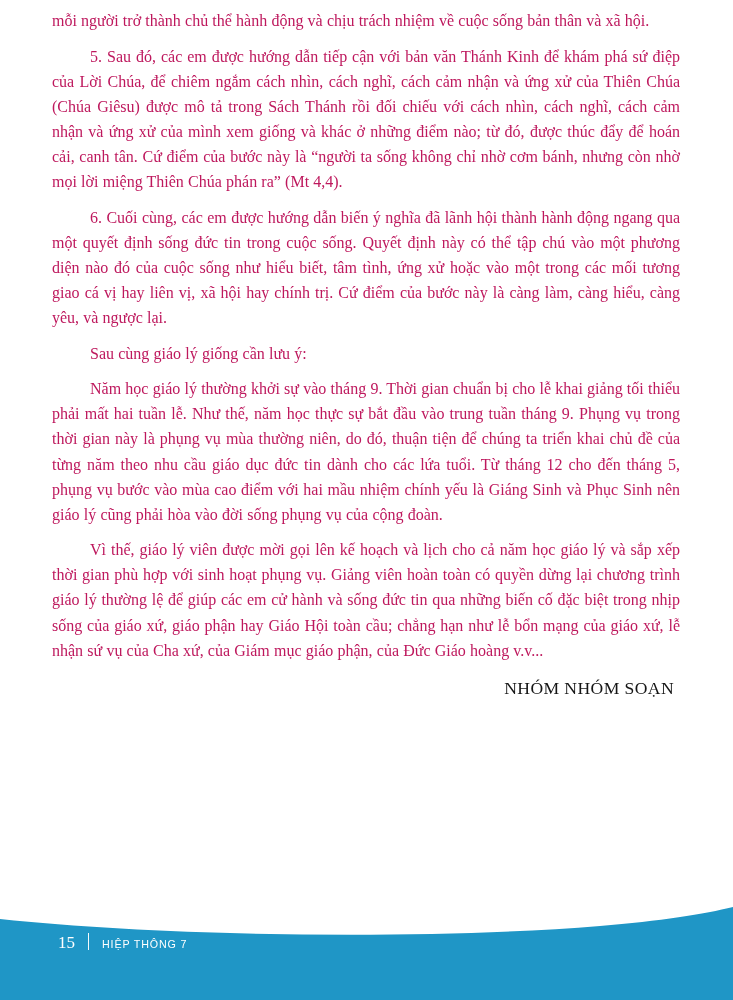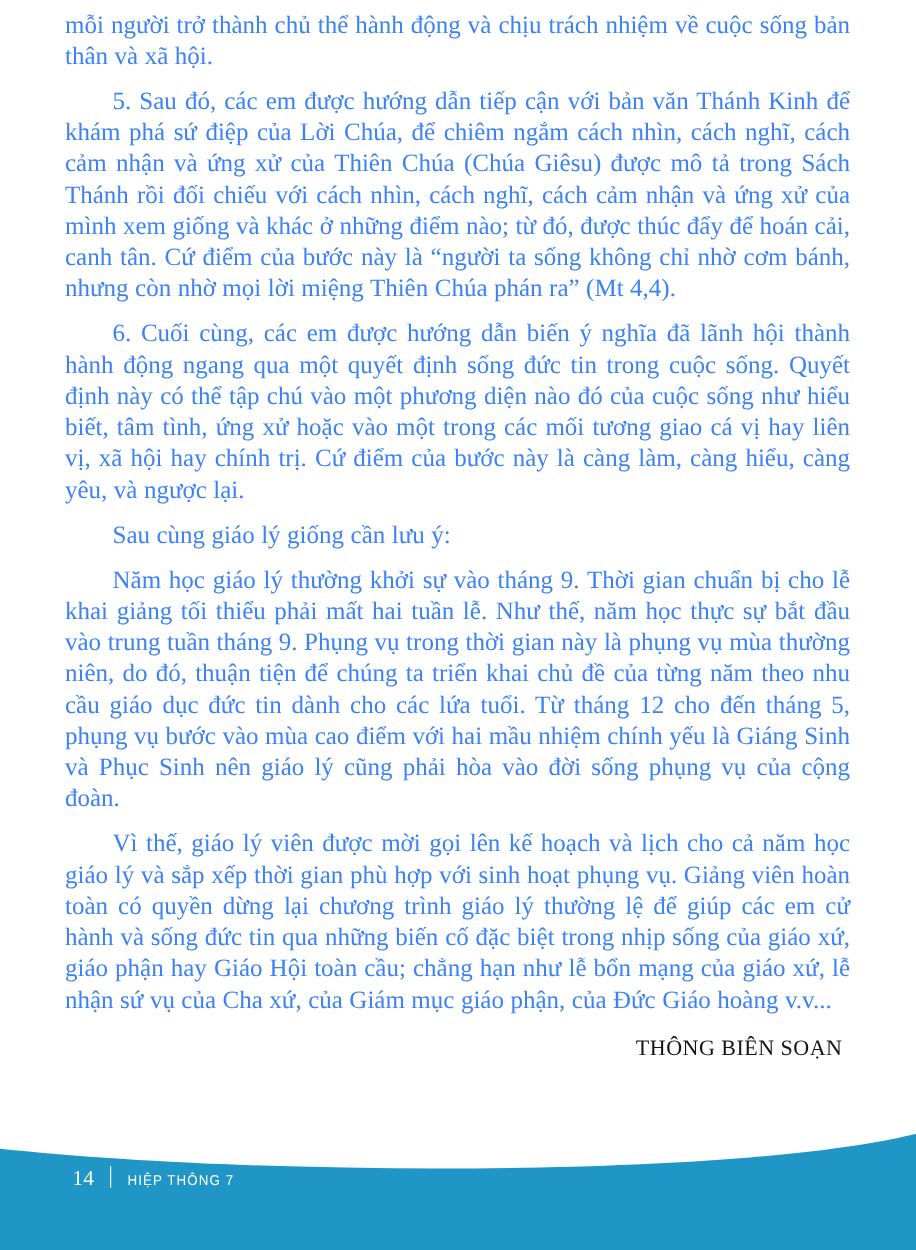--- a/index.html
+++ b/index.html
@@ -26,23 +26,23 @@
 
   .content {
     position: absolute;
     left: 52px;
     top: 8px;
     width: 628px;
   }
 
   p.para {
     margin: 0;
-    font-size: 20px;
+    font-size: 16px;
     line-height: 25.1px;
-    color: #3b82f6;
+    color: #be185d;
     text-align: justify;
     text-justify: inter-word;
     hyphens: none;
     word-spacing: 0.2px;
   }
 
   p.indent {
     text-indent: 38px;
   }
 
@@ -125,29 +125,29 @@
     <p class="para indent gap">5. Sau đó, các em được hướng dẫn tiếp cận với bản văn Thánh Kinh để khám phá sứ điệp của Lời Chúa, để chiêm ngắm cách nhìn, cách nghĩ, cách cảm nhận và ứng xử của Thiên Chúa (Chúa Giêsu) được mô tả trong Sách Thánh rồi đối chiếu với cách nhìn, cách nghĩ, cách cảm nhận và ứng xử của mình xem giống và khác ở những điểm nào; từ đó, được thúc đẩy để hoán cải, canh tân. Cứ điểm của bước này là “người ta sống không chỉ nhờ cơm bánh, nhưng còn nhờ mọi lời miệng Thiên Chúa phán ra” (Mt 4,4).</p>
 
     <p class="para indent gap">6. Cuối cùng, các em được hướng dẫn biến ý nghĩa đã lãnh hội thành hành động ngang qua một quyết định sống đức tin trong cuộc sống. Quyết định này có thể tập chú vào một phương diện nào đó của cuộc sống như hiểu biết, tâm tình, ứng xử hoặc vào một trong các mối tương giao cá vị hay liên vị, xã hội hay chính trị. Cứ điểm của bước này là càng làm, càng hiểu, càng yêu, và ngược lại.</p>
 
     <p class="para indent gap">Sau cùng giáo lý giống cần lưu ý:</p>
 
     <p class="para indent gap">Năm học giáo lý thường khởi sự vào tháng 9. Thời gian chuẩn bị cho lễ khai giảng tối thiểu phải mất hai tuần lễ. Như thế, năm học thực sự bắt đầu vào trung tuần tháng 9. Phụng vụ trong thời gian này là phụng vụ mùa thường niên, do đó, thuận tiện để chúng ta triển khai chủ đề của từng năm theo nhu cầu giáo dục đức tin dành cho các lứa tuổi. Từ tháng 12 cho đến tháng 5, phụng vụ bước vào mùa cao điểm với hai mầu nhiệm chính yếu là Giáng Sinh và Phục Sinh nên giáo lý cũng phải hòa vào đời sống phụng vụ của cộng đoàn.</p>
 
     <p class="para indent gap">Vì thế, giáo lý viên được mời gọi lên kế hoạch và lịch cho cả năm học giáo lý và sắp xếp thời gian phù hợp với sinh hoạt phụng vụ. Giảng viên hoàn toàn có quyền dừng lại chương trình giáo lý thường lệ để giúp các em cử hành và sống đức tin qua những biến cố đặc biệt trong nhịp sống của giáo xứ, giáo phận hay Giáo Hội toàn cầu; chẳng hạn như lễ bổn mạng của giáo xứ, lễ nhận sứ vụ của Cha xứ, của Giám mục giáo phận, của Đức Giáo hoàng v.v...</p>
 
-    <p class="signature">THÔNG BIÊN SOẠN</p>
+    <p class="signature">NHÓM NHÓM SOẠN</p>
 
   </div>
 
   <div class="footer">
     <svg viewBox="0 0 733 110" preserveAspectRatio="none" xmlns="http://www.w3.org/2000/svg">
       <path d="M0,29 C170,47 430,50 600,36 C660,31 705,24 733,17 L733,110 L0,110 Z" fill="#1f96c6"></path>
     </svg>
 
     <div class="footer-label">
-      <span class="page-number">14</span>
+      <span class="page-number">15</span>
       <span class="sep-bar"></span>
       <span class="book-title">HIỆP THÔNG 7</span>
     </div>
   </div>
 
 </div>
 
 </body></html>

